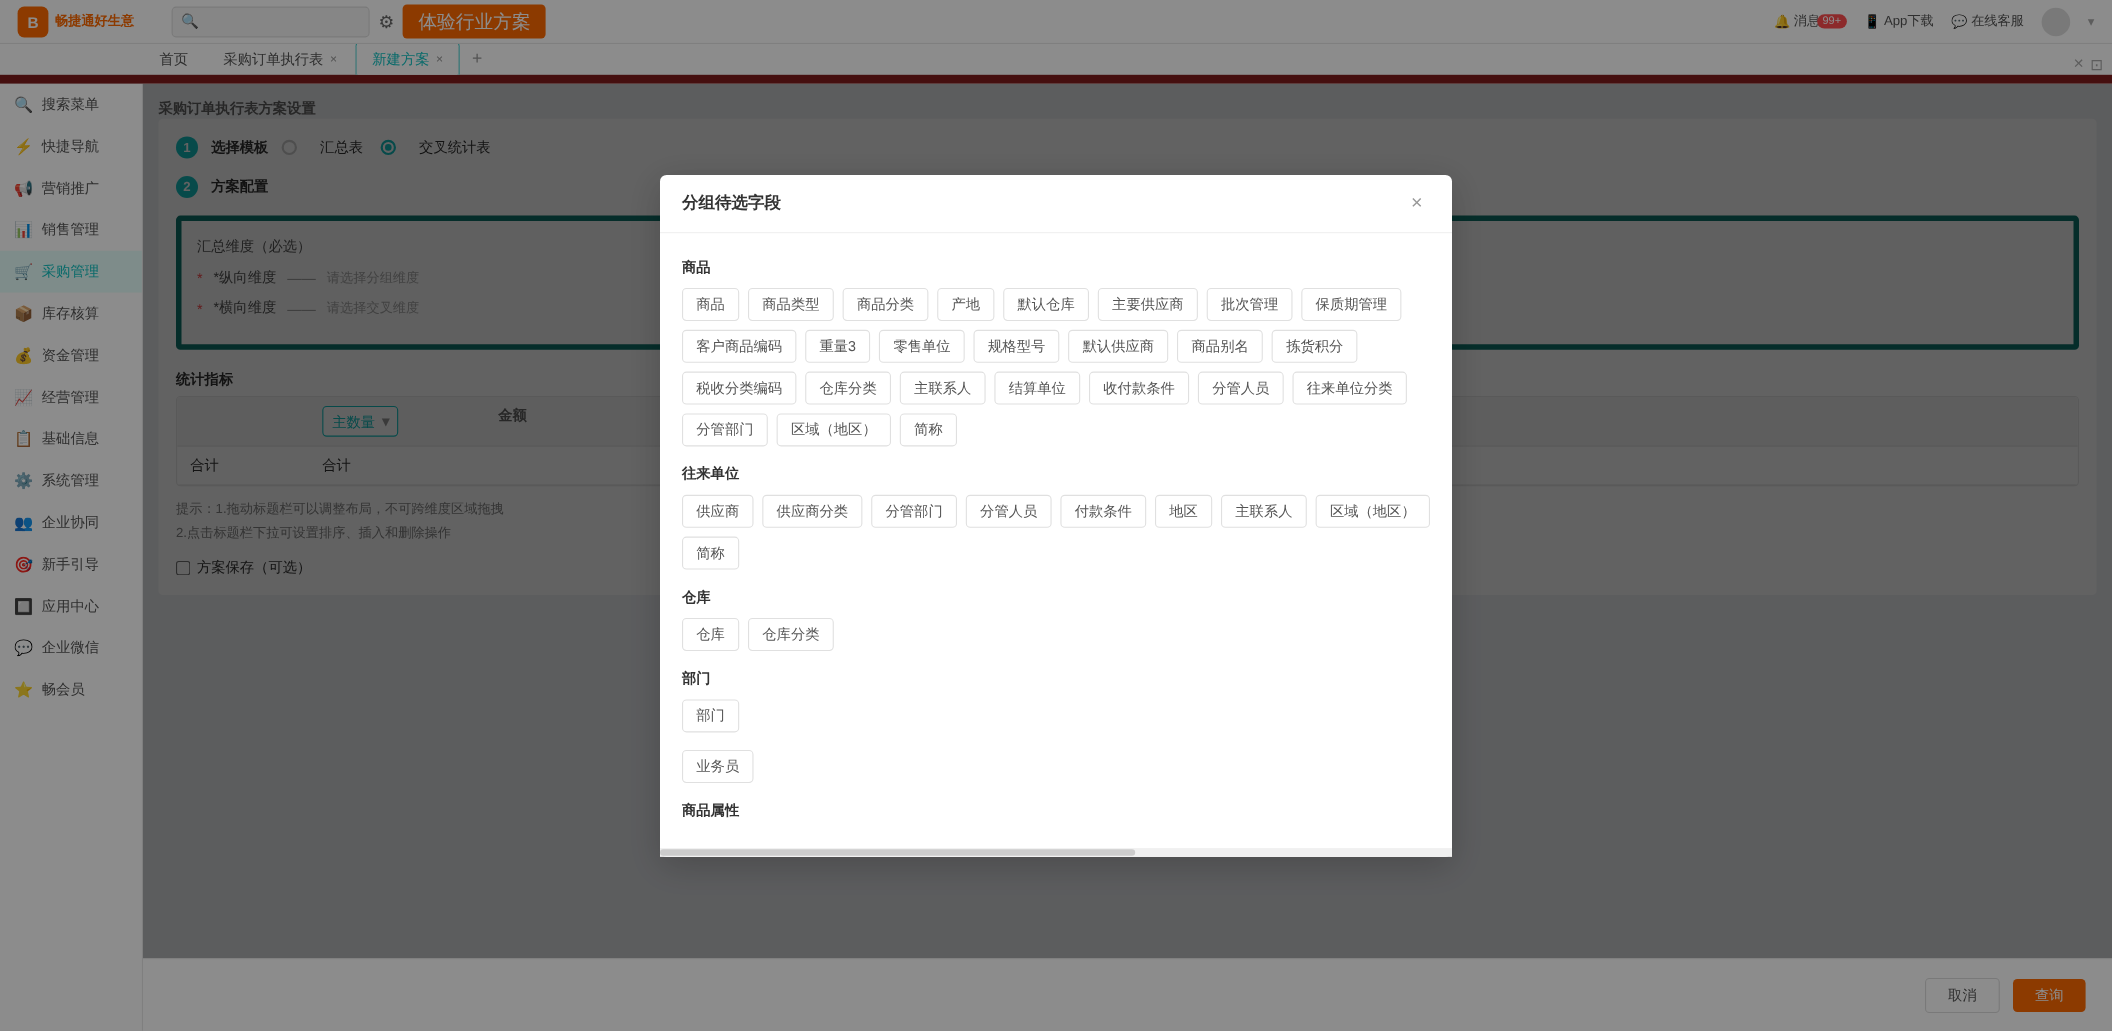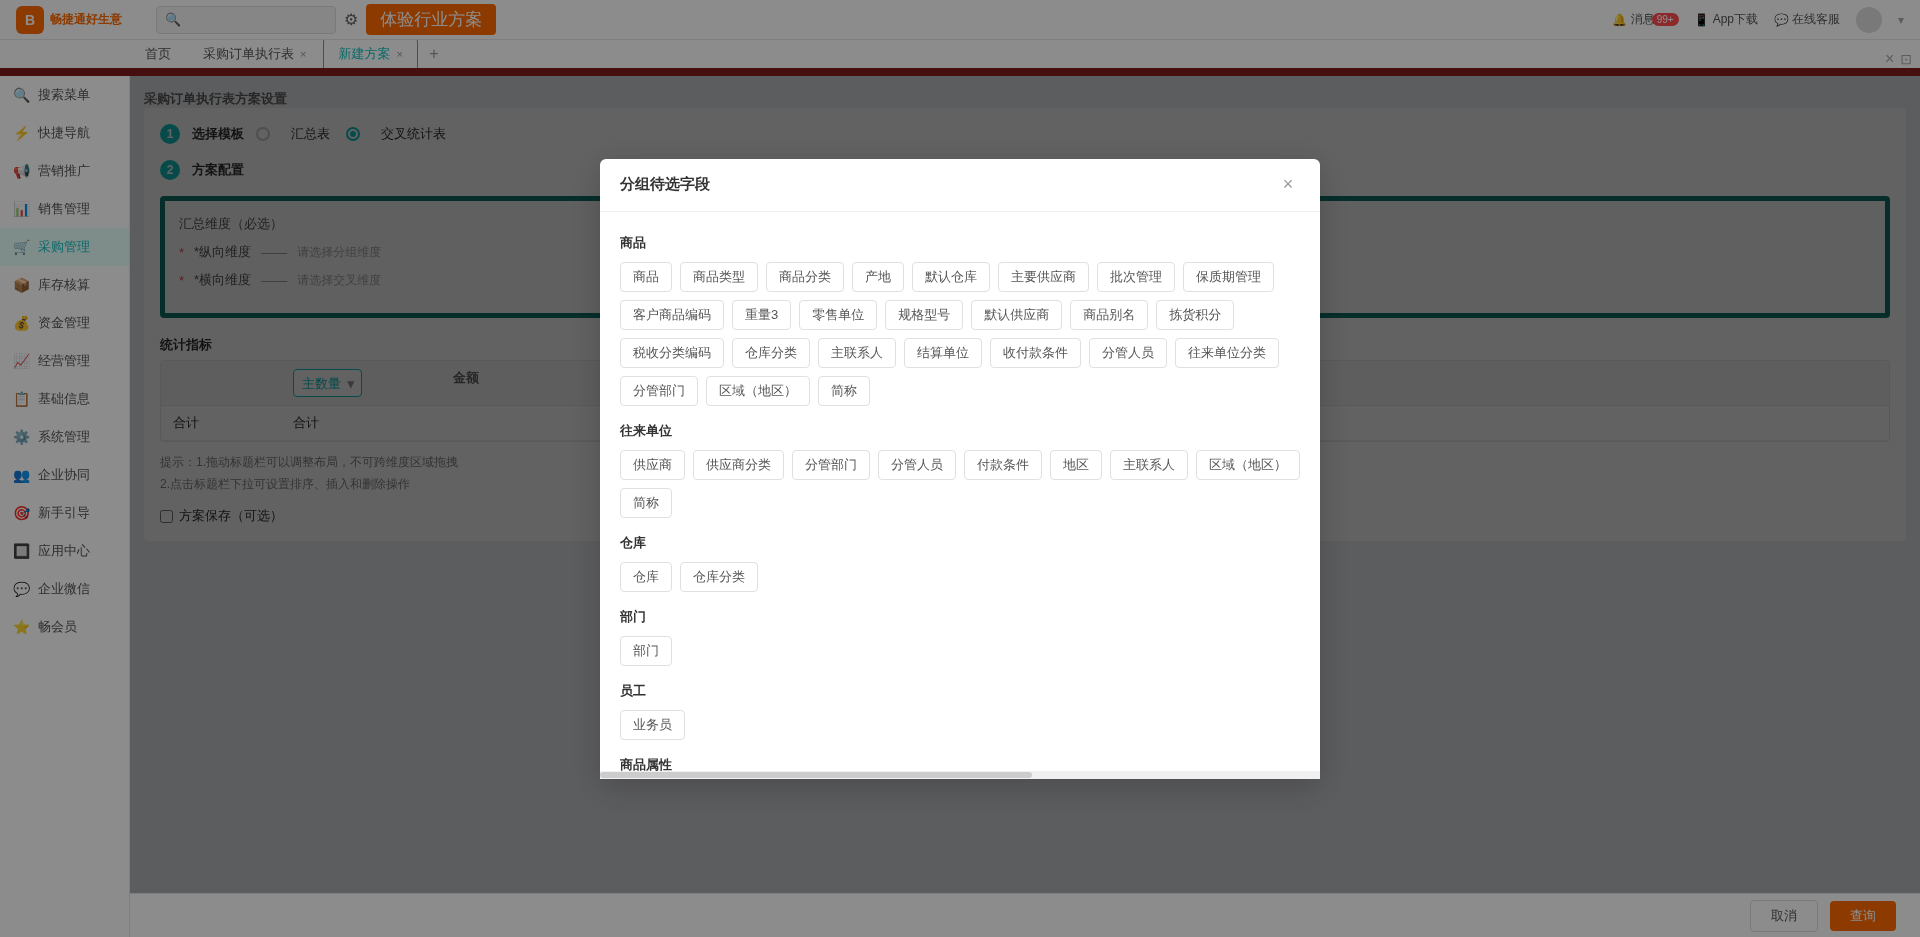--- a/index.html
+++ b/index.html
@@ -293,21 +293,21 @@
     }
     .col-indicator { flex: 0 0 120px; }
     .col-qty { flex: 0 0 160px; display: flex; align-items: center; gap: 6px; }
     .col-amount { flex: 1; }
 
     .note-text { font-size: 12px; color: #888; line-height: 1.8; margin-top: 10px; }
 
     .bottom-bar {
       position: fixed;
       bottom: 0; left: 130px; right: 0;
-      height: 44px;
+      height: 66px;
       background: #fff;
       border-top: 1px solid #e8e8e8;
       display: flex;
       align-items: center;
       justify-content: flex-end;
       padding: 0 24px;
       gap: 12px;
       z-index: 98;
     }
     .btn-cancel {
@@ -685,21 +685,20 @@
       <div class="tag-grid">
         <div class="tag-item">仓库</div>
         <div class="tag-item">仓库分类</div>
       </div>
 
       <div class="section-title">部门</div>
       <div class="tag-grid">
         <div class="tag-item">部门</div>
       </div>
 
-      <div class="section-title">员工</div>
       <div class="tag-grid">
         <div class="tag-item">业务员</div>
       </div>
 
       <div class="section-title">商品属性</div>
 
     </div>
 
     <div class="modal-hscroll">
       <div class="modal-hscroll-thumb"></div>

